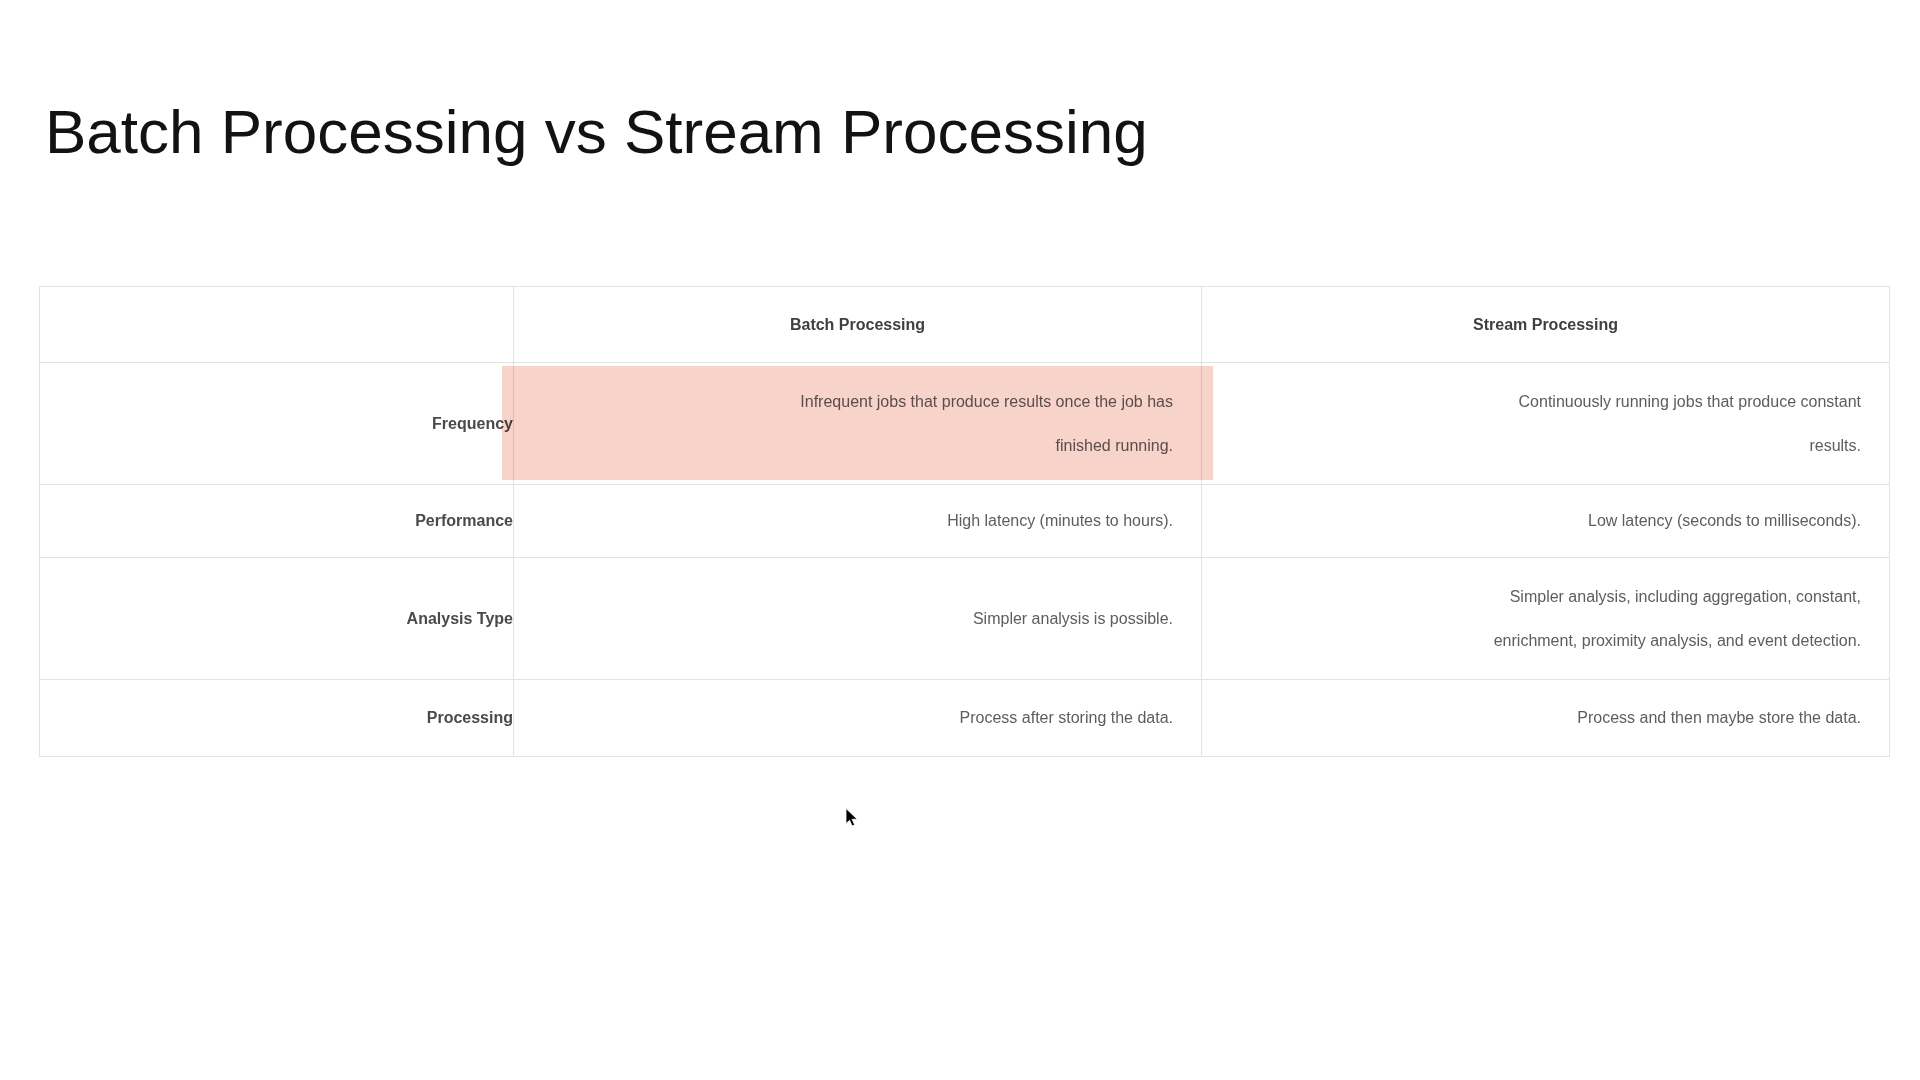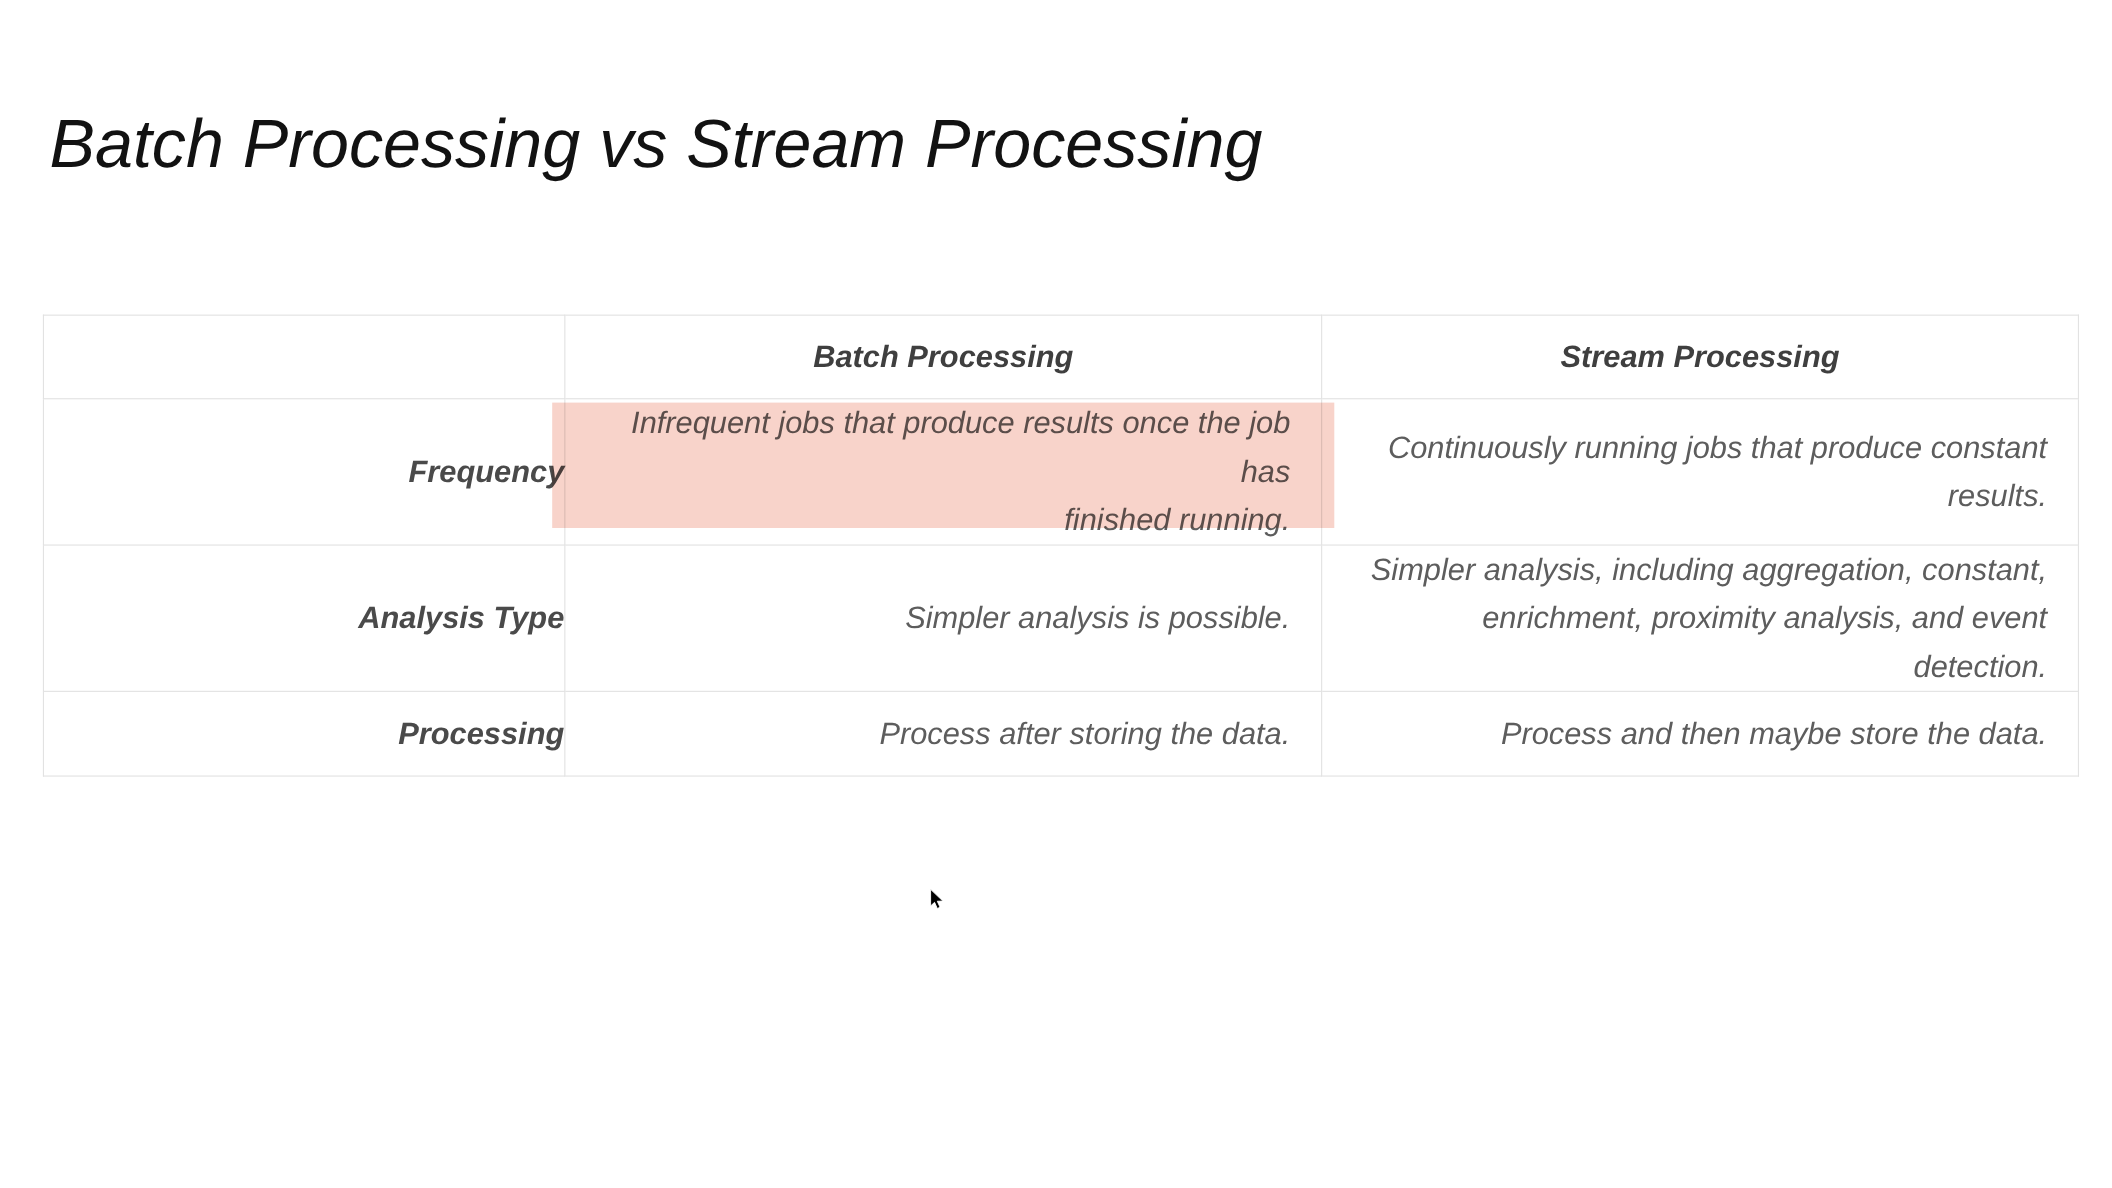--- a/index.html
+++ b/index.html
@@ -1,21 +1,21 @@
 <!DOCTYPE html>
 <html style="--background-color: #ffffff; --title-color: #121212; --border-color: #e2e2e2; --header-text-color: #3f3f3f; --label-text-color: #4a4a4a; --body-text-color: #5d5d5d; --highlight-color: #f8d3ca; --cursor-color: #000000;"><head>
 <meta charset="utf-8">
 <style>
   * { margin: 0; padding: 0; box-sizing: border-box; }
   html, body { width: 1920px; height: 1080px; overflow: hidden; }
   body {
     background: var(--background-color, #ffffff);
     font-family: "Liberation Sans", sans-serif;
   }
-  .slide { position: relative; width: 1920px; height: 1080px; font-style: italic; }
+  .slide { position: relative; width: 1920px; height: 1080px; }
 
   .page-title {
     position: absolute;
     left: 45px;
     top: 96px;
     font-size: 62px;
     font-weight: 400;
     letter-spacing: 0px;
     color: var(--title-color, #121212);
     white-space: nowrap;
@@ -25,21 +25,21 @@
     position: absolute;
     left: 39px;
     top: 286px;
     width: 1850px;
     border-collapse: collapse;
     table-layout: fixed;
   }
   table.compare th, table.compare td {
     border: 1px solid var(--border-color, #e2e2e2);
     vertical-align: middle;
-    font-size: 28px;
+    font-size: 16px;
   }
   tr.h-header   { height: 76px; }
   tr.h-tall     { height: 122px; }
   tr.h-short    { height: 73px; }
   tr.h-medium   { height: 76px; }
   tr.h-last     { height: 77px; }
 
   th.col-header {
     font-weight: 700;
     color: var(--header-text-color, #3f3f3f);
@@ -100,20 +100,25 @@
       </tr>
     </thead>
     <tbody>
       <tr class="h-tall">
         <td class="row-label">Frequency</td>
         <td class="cell">Infrequent jobs that produce results once the job has
 finished running.</td>
         <td class="cell">Continuously running jobs that produce constant
 results.</td>
       </tr>
+      <tr class="h-short">
+        <td class="row-label">Performance</td>
+        <td class="cell">High latency (minutes to hours).</td>
+        <td class="cell">Low latency (seconds to milliseconds).</td>
+      </tr>
       <tr class="h-tall">
         <td class="row-label">Analysis Type</td>
         <td class="cell">Simpler analysis is possible.</td>
         <td class="cell">Simpler analysis, including aggregation, constant,
 enrichment, proximity analysis, and event detection.</td>
       </tr>
       <tr class="h-last">
         <td class="row-label">Processing</td>
         <td class="cell">Process after storing the data.</td>
         <td class="cell">Process and then maybe store the data.</td>

